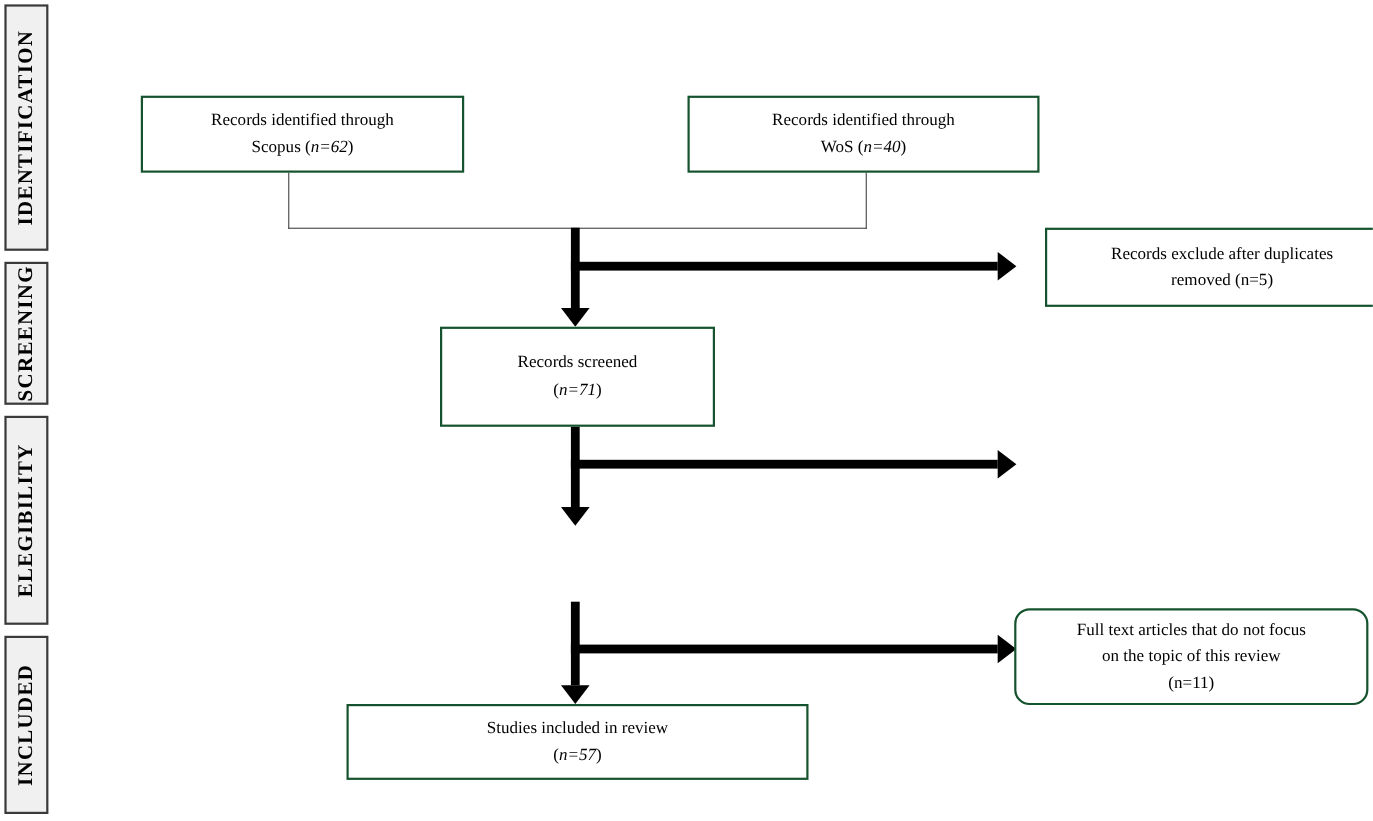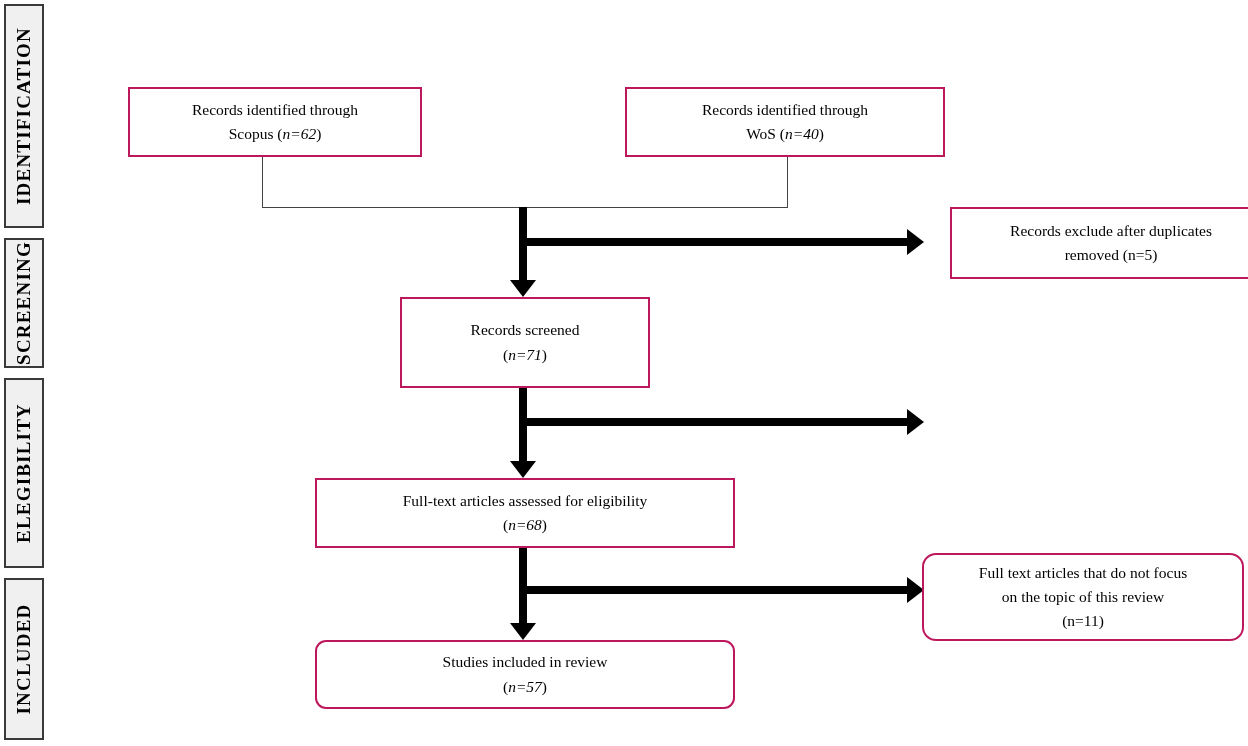--- a/index.html
+++ b/index.html
@@ -23,21 +23,21 @@
     font-size:19px;
     letter-spacing:1.2px;
     font-family:"Liberation Serif","DejaVu Serif",serif;
     color:#000;
   }
 
   
   .flowbox{
     position:absolute;
     background:#ffffff;
-    border:2px solid #be185d;
+    border:2px solid #14532d;
     box-sizing:border-box;
     display:flex;align-items:center;justify-content:center;
     text-align:center;
     font-size:15.5px;
     line-height:1.55;
     padding:2px 6px;
   }
   .flowbox .txt{display:block;width:100%;}
   .flowbox em{font-style:italic;}
 
@@ -128,35 +128,29 @@
   </div>
 
   <div class="flowbox" style="left:400px;top:297px;width:250px;height:91px;">
     <span class="txt">
       <span>Records screened</span><br>
       <span>(</span><em>n=71</em><span>)</span>
     </span>
   </div>
 
 
-  <div class="flowbox" style="left:315px;top:478px;width:420px;height:70px;">
-    <span class="txt">
-      <span>Full-text articles assessed for eligibility</span><br>
-      <span>(</span><em>n=68</em><span>)</span>
-    </span>
-  </div>
 
   <div class="flowbox" style="left:922px;top:553px;width:322px;height:88px;border-radius:14px;">
     <span class="txt">
       <span>Full text articles that do not focus</span><br>
       <span>on the topic of this review</span><br>
       <span>(n=11)</span>
     </span>
   </div>
 
-  <div class="flowbox" style="left:315px;top:640px;width:420px;height:69px;border-radius:11px;">
+  <div class="flowbox" style="left:315px;top:640px;width:420px;height:69px;">
     <span class="txt">
       <span>Studies included in review</span><br>
       <span>(</span><em>n=57</em><span>)</span>
     </span>
   </div>
 
 </div>
 
 </body></html>

